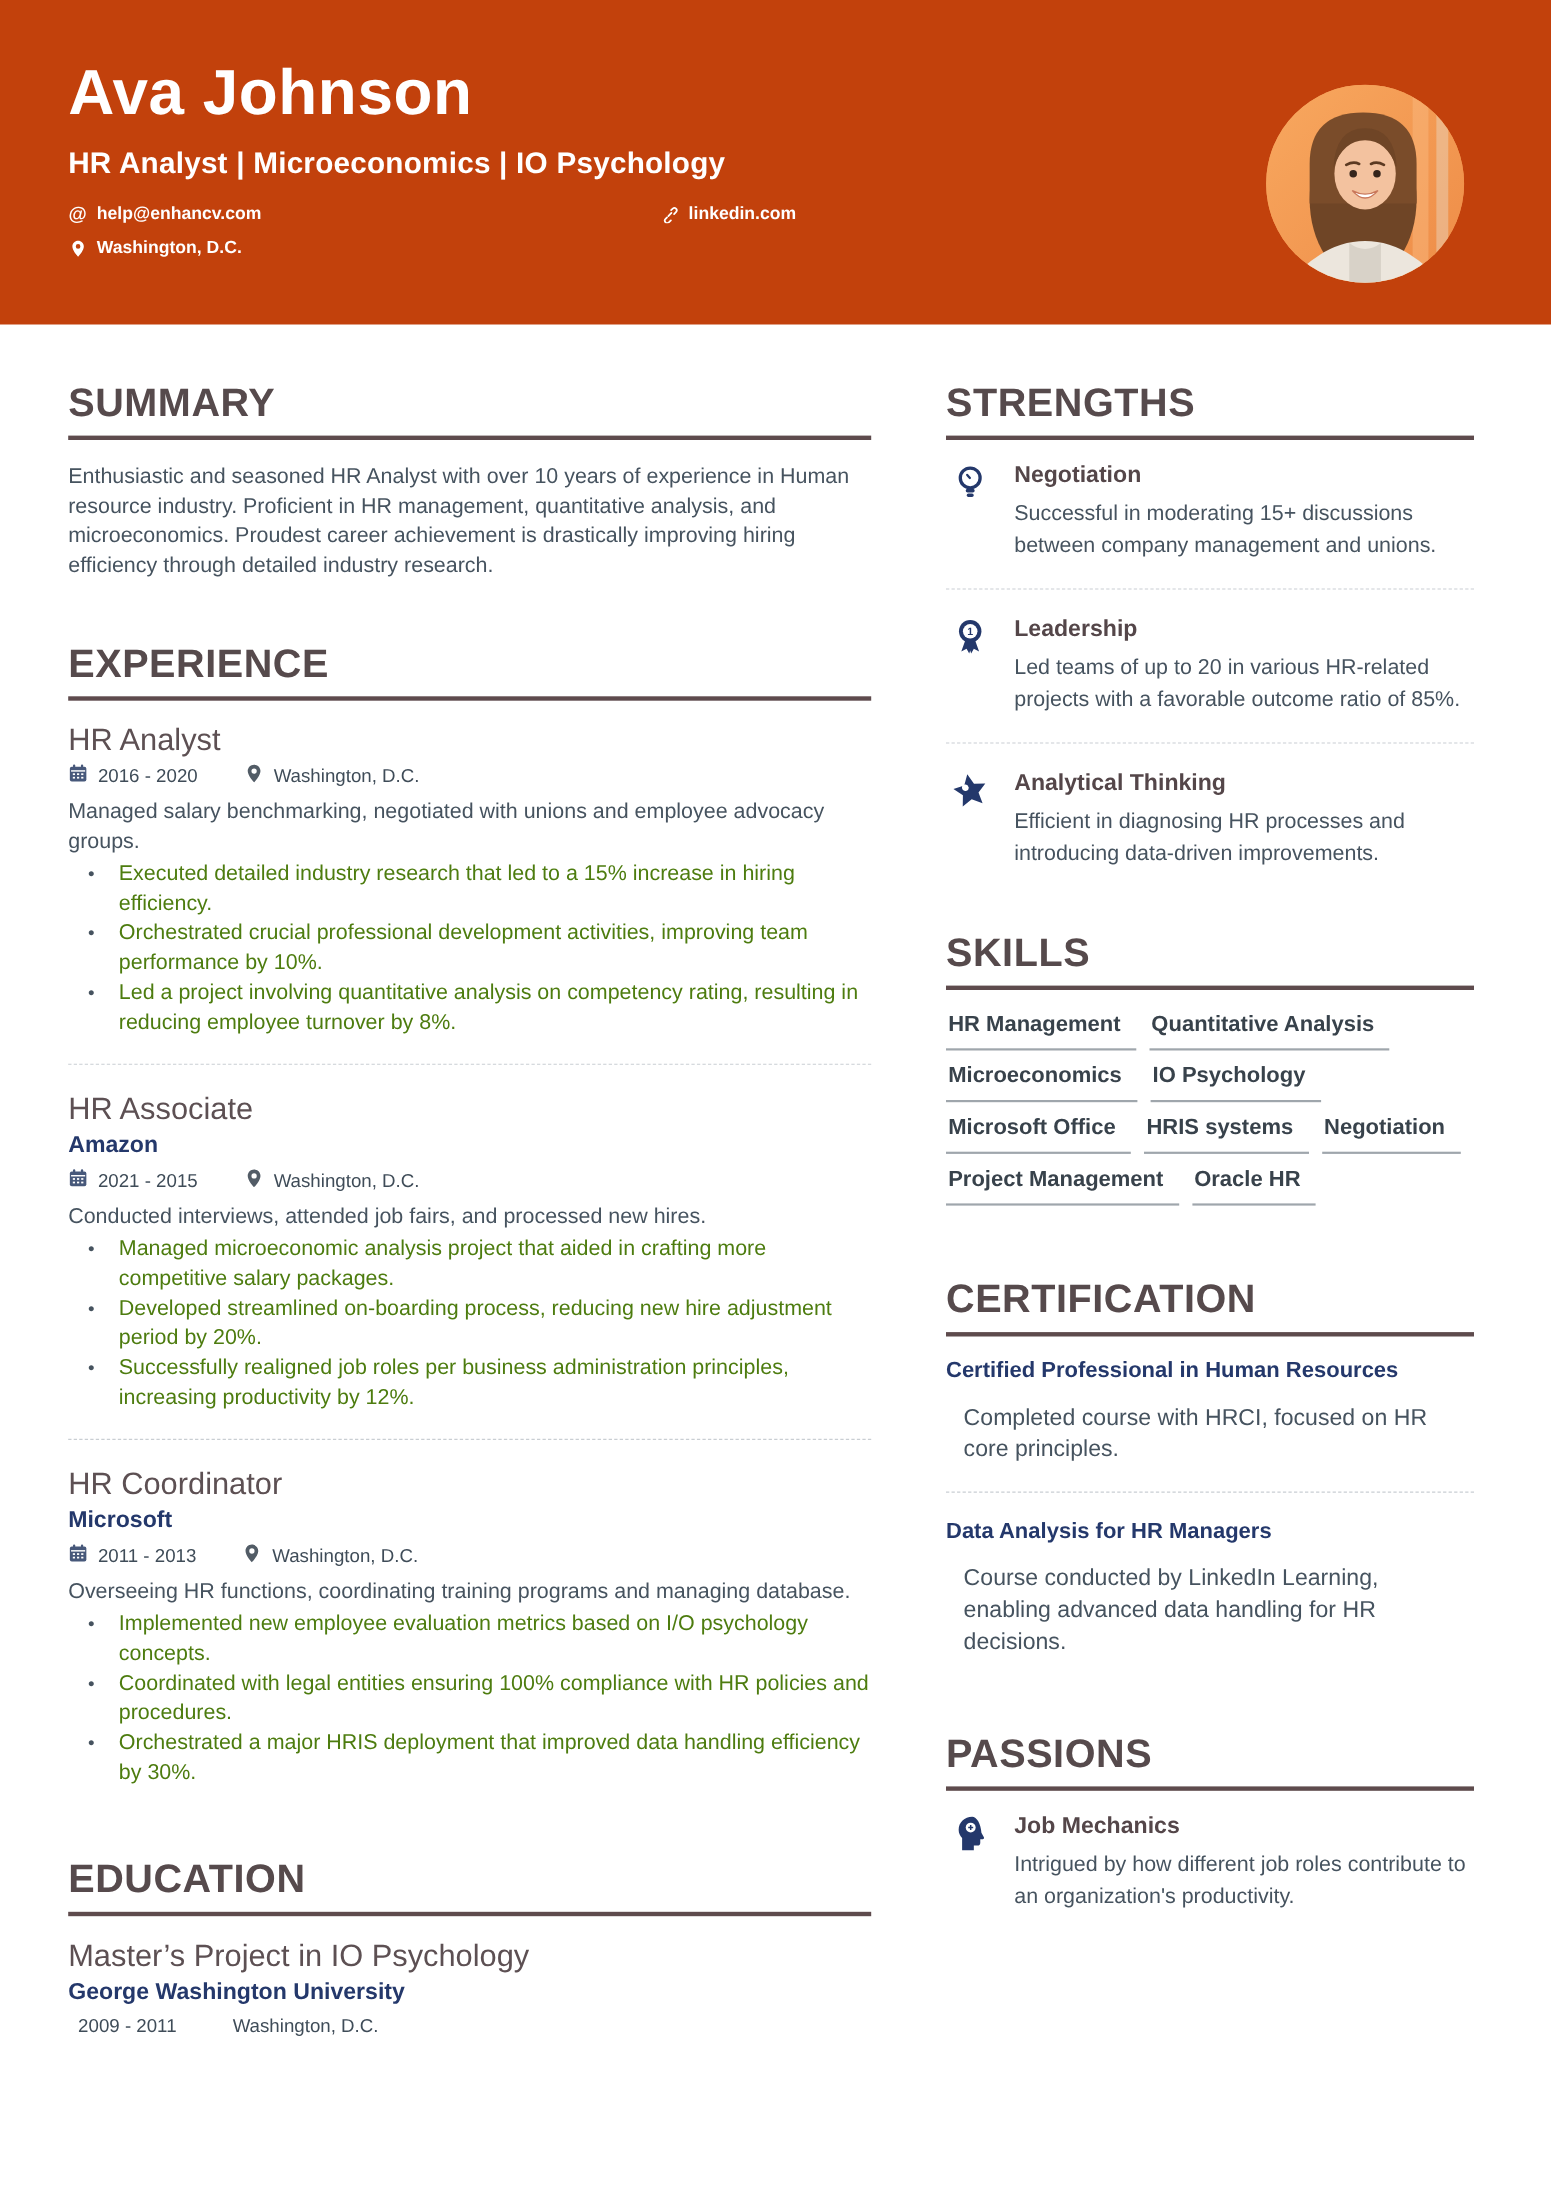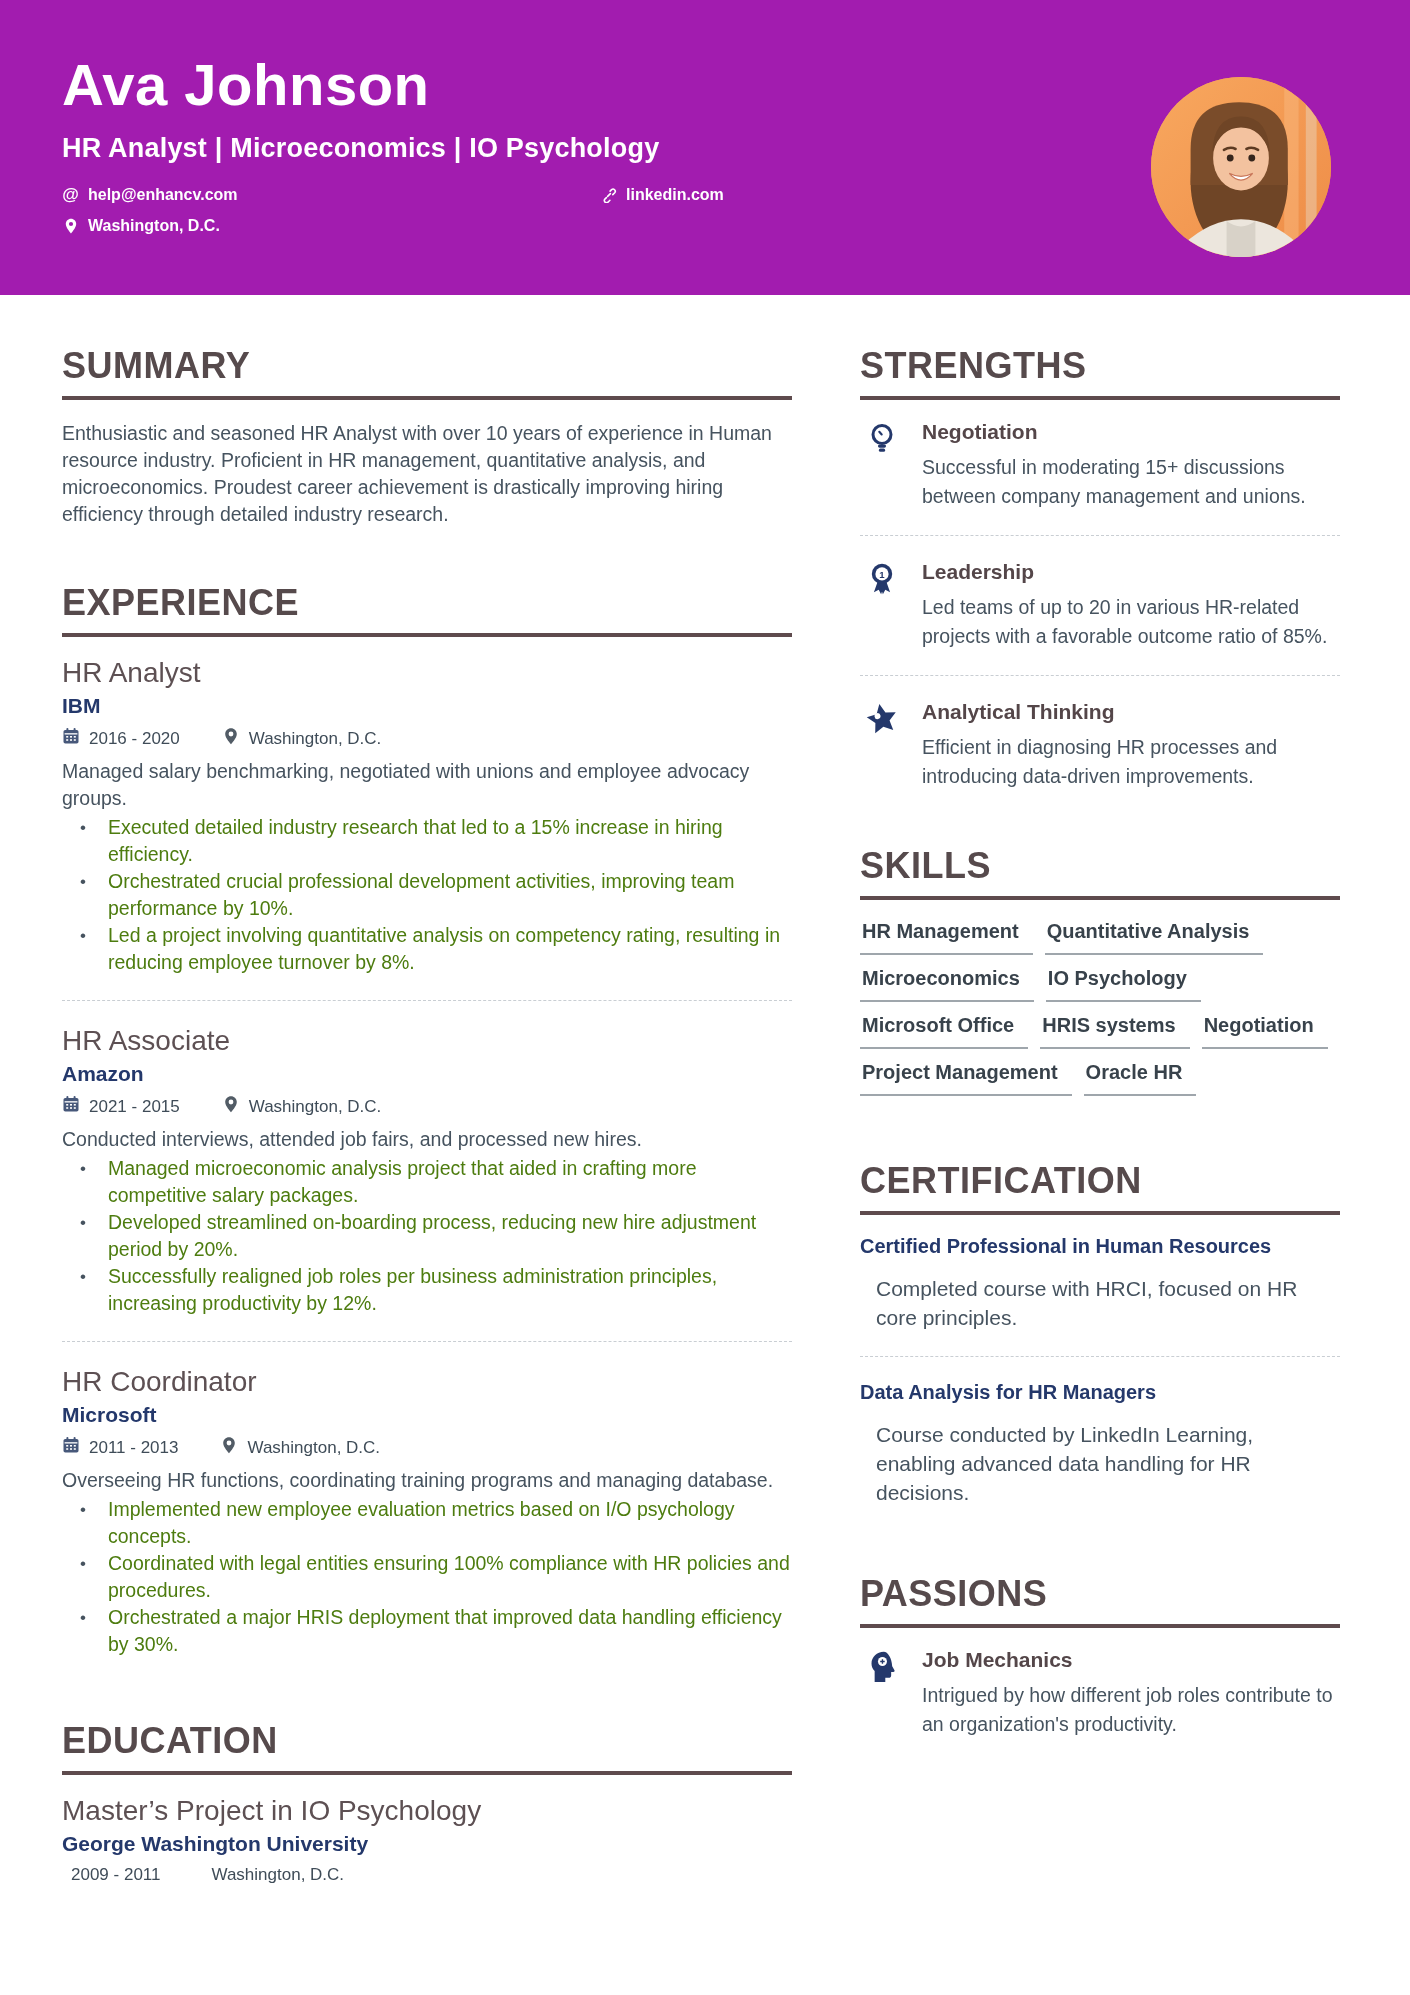--- a/index.html
+++ b/index.html
@@ -3,21 +3,21 @@
 <meta charset="utf-8">
 <style>
   html,body{margin:0;padding:0;}
   body{
     width:1410px;height:1995px;background:#ffffff;overflow:hidden;
     font-family:"Liberation Sans","DejaVu Sans",sans-serif;
     -webkit-font-smoothing:antialiased;
   }
   
   .header{
-    position:relative;height:295px;background:#a21caf;color:#fff;
+    position:relative;height:295px;background:#c2410c;color:#fff;
     box-sizing:border-box;padding:55px 62px 0 62px;
   }
   .name{font-size:58px;font-weight:700;letter-spacing:.5px;line-height:1.05;}
   .headline{font-size:27px;font-weight:700;margin-top:17px;letter-spacing:.2px;}
   .contact-rows{margin-top:22px;font-size:16px;font-weight:700;}
   .contact-row{display:flex;align-items:center;margin-bottom:13px;}
   .contact-item{display:inline-flex;align-items:center;gap:9px;cursor:pointer;}
   .contact-item.w{width:538px;}
   .cicon{display:inline-flex;width:17px;height:17px;align-items:center;justify-content:center;}
   .cicon svg{width:16px;height:16px;}
@@ -139,21 +139,20 @@
     <section class="section">
       <h2 class="section-heading">SUMMARY</h2>
       <p class="body-text">Enthusiastic and seasoned HR Analyst with over 10 years of experience in Human resource industry. Proficient in HR management, quantitative analysis, and microeconomics. Proudest career achievement is drastically improving hiring efficiency through detailed industry research.</p>
     </section>
 
     <section class="section">
       <h2 class="section-heading">EXPERIENCE</h2>
       <div id="jobs">
           <article class="job">
             <h3 class="job-title">HR Analyst</h3>
-            <div class="job-company">IBM</div>
             <div class="meta-row">
               <span class="meta-item">
                 <span class="micon"><svg viewBox="0 0 18 18" fill="#47587a">
                     <rect x="1.5" y="3" width="15" height="13.5" rx="1.8"></rect>
                     <rect x="4.4" y="1" width="2" height="3.4" rx=".9"></rect>
                     <rect x="11.6" y="1" width="2" height="3.4" rx=".9"></rect>
                     <rect x="2.6" y="6.2" width="12.8" height="1.3" fill="#fff"></rect>
                     <g fill="#fff">
                       <rect x="4.2" y="9" width="2" height="1.6"></rect>
                       <rect x="8" y="9" width="2" height="1.6"></rect>

